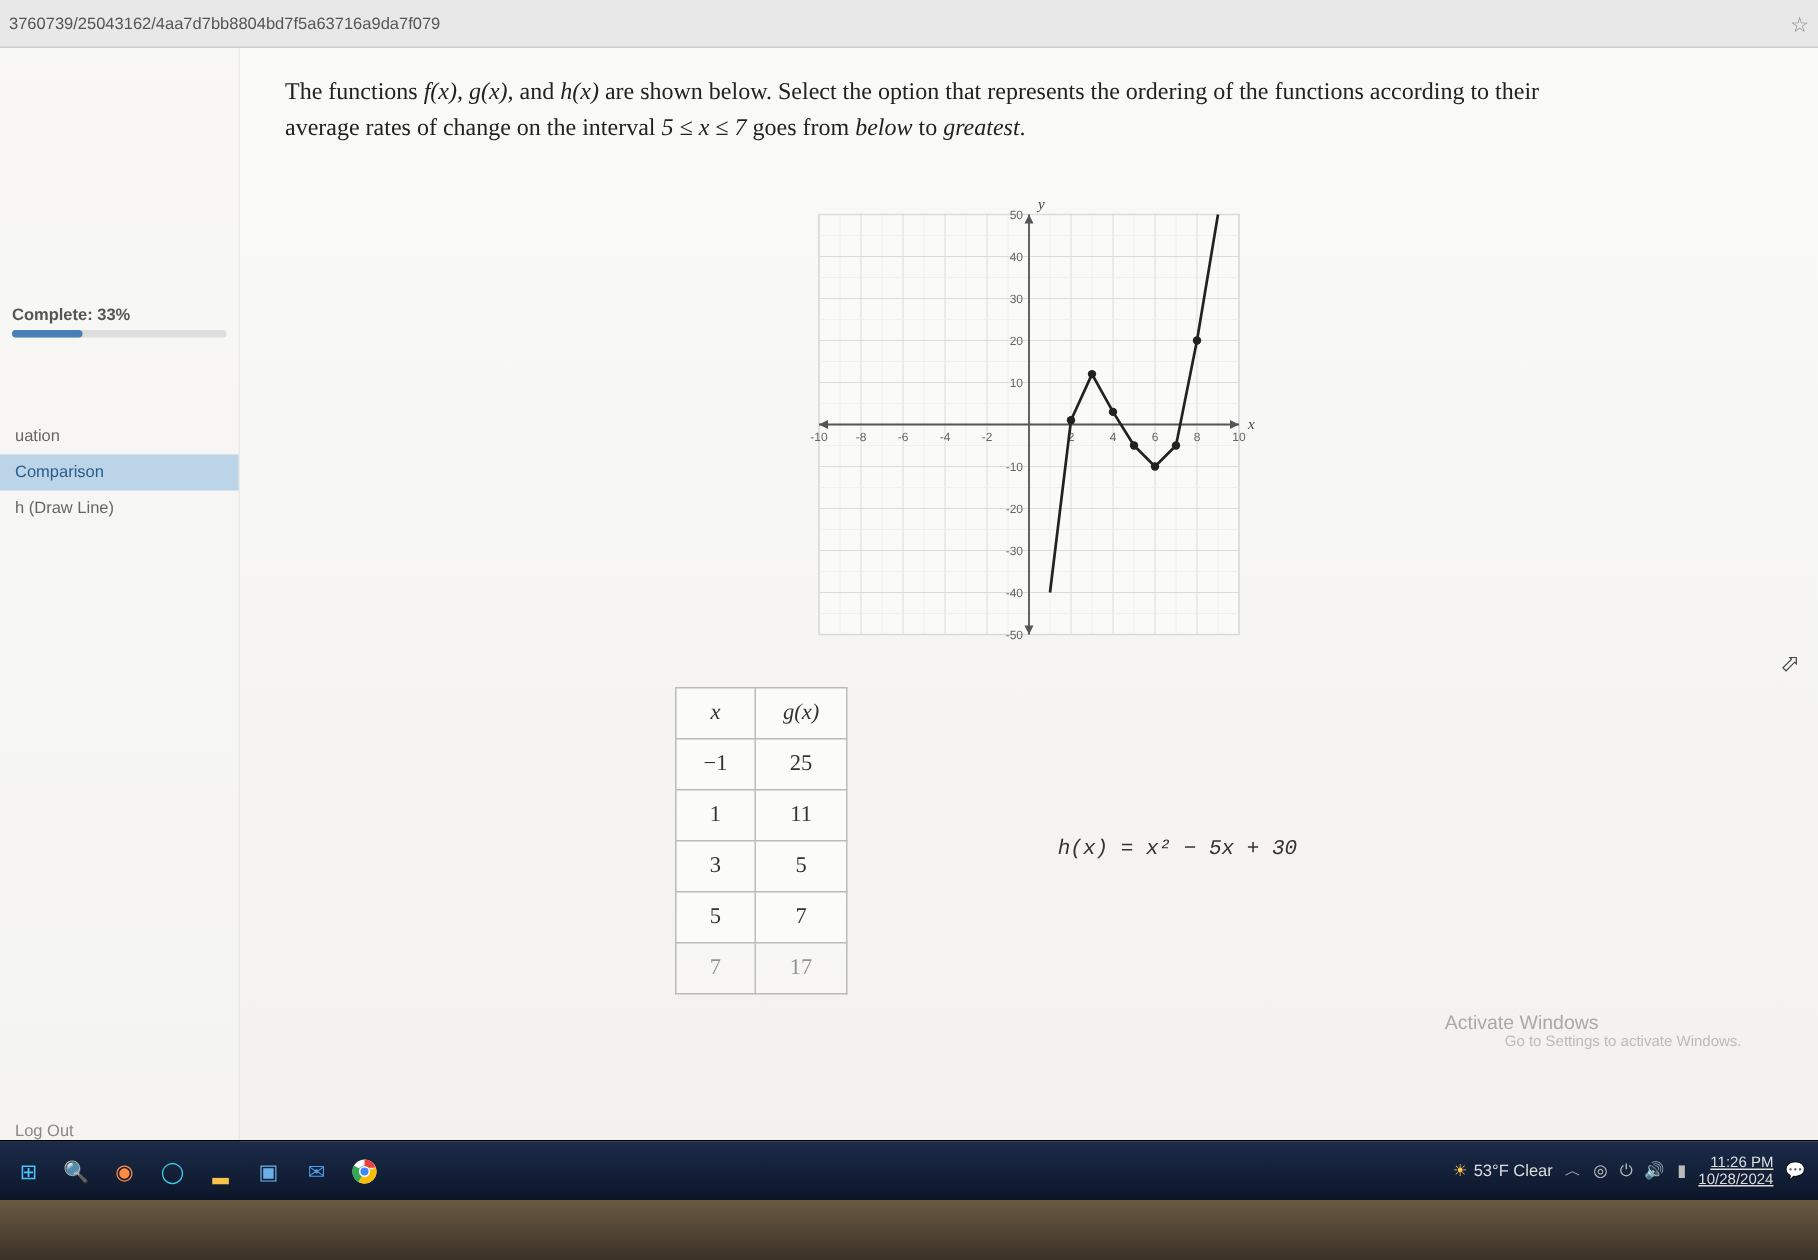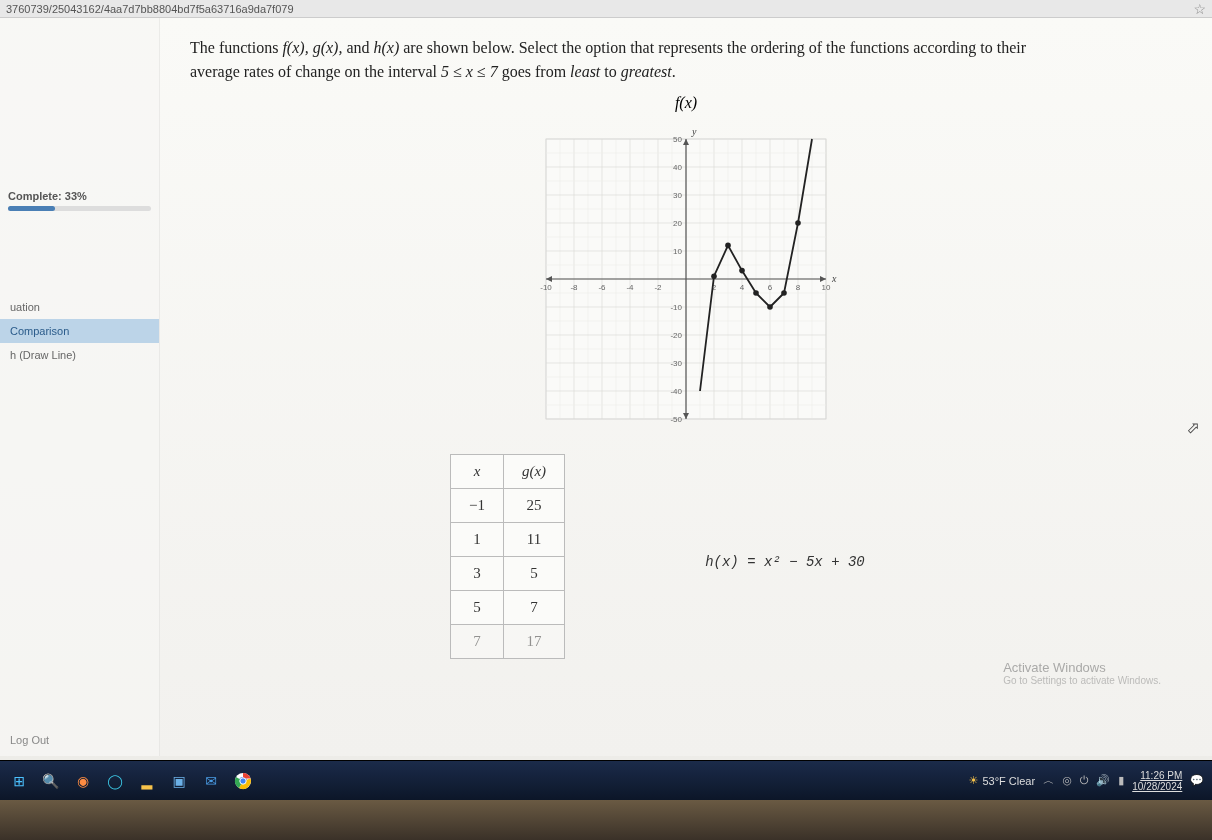--- a/index.html
+++ b/index.html
@@ -12,21 +12,21 @@
     position: relative;
   }
   .monitor {
     position: absolute;
     top: 0; left: 0; right: 0;
     height: 780px;
     background: linear-gradient(to bottom, #f5f4f1 0%, #edece8 100%);
     border-bottom: 20px solid #000;
   }
   .url-bar {
-    height: 18px;
+    height: 32px;
     background: #e8e8e8;
     font-family: Arial, sans-serif;
     font-size: 11px;
     color: #555;
     padding: 3px 6px;
     display: flex;
     justify-content: space-between;
     align-items: center;
     border-bottom: 1px solid #ccc;
   }
@@ -46,21 +46,21 @@
     color: #444;
   }
   .progress-block { padding: 12px 8px 4px 8px; margin-top:160px;}
   .progress-label { font-size: 11px; color: #555; margin-bottom: 2px; font-weight:bold;}
   .progress-bar-bg {
     height: 5px; background: #ddd; border-radius: 3px; margin-top:4px;
   }
   .progress-bar-fill {
     height: 100%; width: 33%; background: #4a7fb5; border-radius: 3px;
   }
-  .nav-group { margin-top: 80px; }
+  .nav-group { margin-top: 50px; }
   .nav-item {
     padding: 6px 10px;
     font-size: 11px;
     color: #666;
     cursor: pointer;
   }
   .nav-item.active {
     background: #bcd4e8;
     color: #2a5b8a;
     font-weight: normal;
@@ -74,21 +74,21 @@
   .main {
     flex: 1;
     padding: 18px 30px 10px 30px;
     position: relative;
     background: linear-gradient(to bottom, #fafaf7 0%, #f2f1ee 100%);
   }
   .question-text {
     font-size: 16px;
     color: #222;
     line-height: 1.5;
-    margin-bottom: 10px;
+    margin-bottom: 20px;
   }
   .math { font-style: italic; font-family: "Times New Roman", serif; }
   .chart-area {
     text-align: center;
     margin-top: 10px;
   }
   .chart-title { font-size: 16px; font-style: italic; }
   svg.plot { display: block; margin: 2px auto 10px auto; }
   .below-row {
     display: flex;
@@ -118,21 +118,21 @@
   }
   .watermark {
     position: absolute;
     right: 51px;
     bottom: 70px;
     font-family: "Segoe UI", Arial, sans-serif;
     color: rgba(120,120,120,0.6);
     font-size: 13px;
     text-align: left;
   }
-  .watermark .sub { font-size: 10px; color: rgba(120,120,120,0.45); }
+  .watermark .sub { font-size: 10px; color: rgba(120,120,120,0.45); margin-left: 40px; }
   .cursor-icon {
     position: absolute;
     right: 12px;
     top: 400px;
     font-size: 16px;
     color: #444;
   }
   
   .taskbar {
     position: absolute;
@@ -185,25 +185,24 @@
         <div class="nav-item">uation</div>
         <div class="nav-item active">Comparison</div>
         <div class="nav-item">h (Draw Line)</div>
       </div>
       <div class="logout">Log Out</div>
     </div>
 
     <div class="main">
       <div class="question-text">
         <span>The functions </span><span class="math">f(x), g(x),</span><span> and </span><span class="math">h(x)</span><span> are shown below. Select the option that represents the ordering of the functions according to their</span><br>
-        <span>average rates of change on the interval </span><span class="math">5 ≤ x ≤ 7</span><span> goes from </span><i>least</i><span> to </span><i>greatest</i><span>.</span>
+        <span>average rates of change on the interval </span><span class="math">5 ≤ x ≤ 7</span><span> goes from </span><i>below</i><span> to </span><i>greatest</i><span>.</span>
       </div>
 
       <div class="chart-area">
-        <div class="chart-title math">f(x)</div>
         <svg class="plot" id="fx-plot" width="330" height="330">
             <rect x="25" y="25" width="280" height="280" fill="#fafaf8" stroke="#ddd"></rect>
             <line x1="25" y1="25" x2="25" y2="305" stroke="#d8d8d4" stroke-width="0.6"></line>
             <line x1="39" y1="25" x2="39" y2="305" stroke="#eeeeea" stroke-width="0.6"></line>
             <line x1="53" y1="25" x2="53" y2="305" stroke="#d8d8d4" stroke-width="0.6"></line>
             <line x1="67" y1="25" x2="67" y2="305" stroke="#eeeeea" stroke-width="0.6"></line>
             <line x1="81" y1="25" x2="81" y2="305" stroke="#d8d8d4" stroke-width="0.6"></line>
             <line x1="95" y1="25" x2="95" y2="305" stroke="#eeeeea" stroke-width="0.6"></line>
             <line x1="109" y1="25" x2="109" y2="305" stroke="#d8d8d4" stroke-width="0.6"></line>
             <line x1="123" y1="25" x2="123" y2="305" stroke="#eeeeea" stroke-width="0.6"></line>

